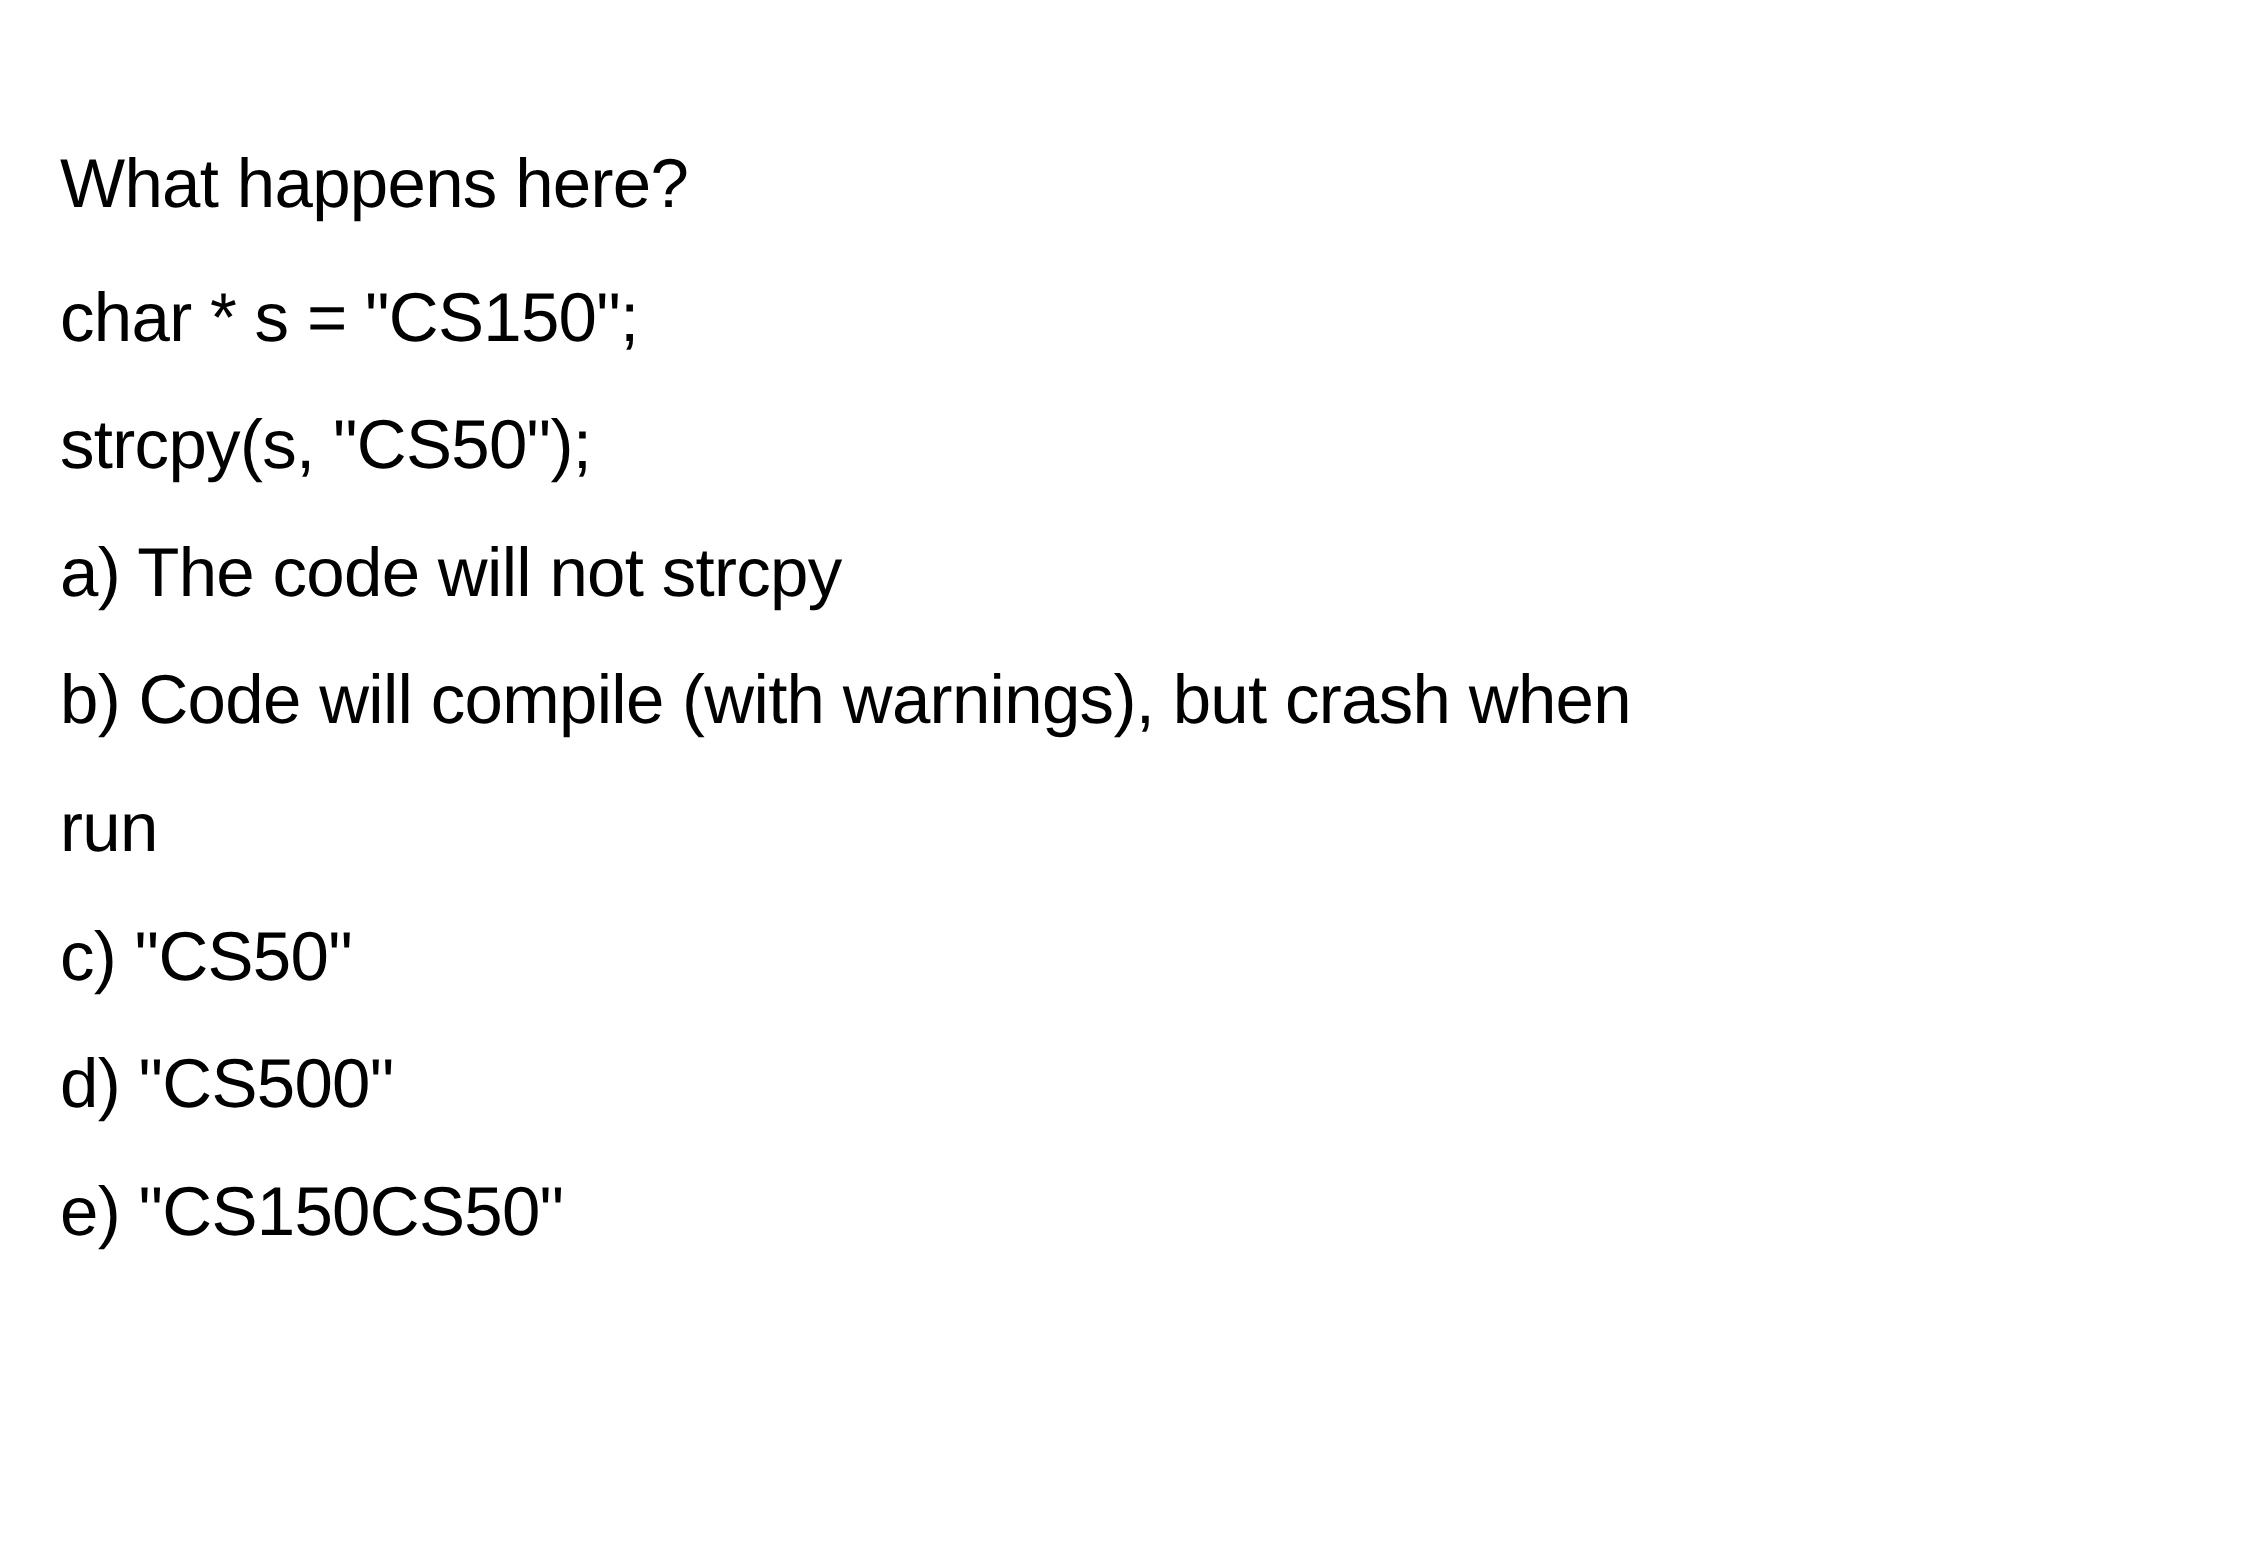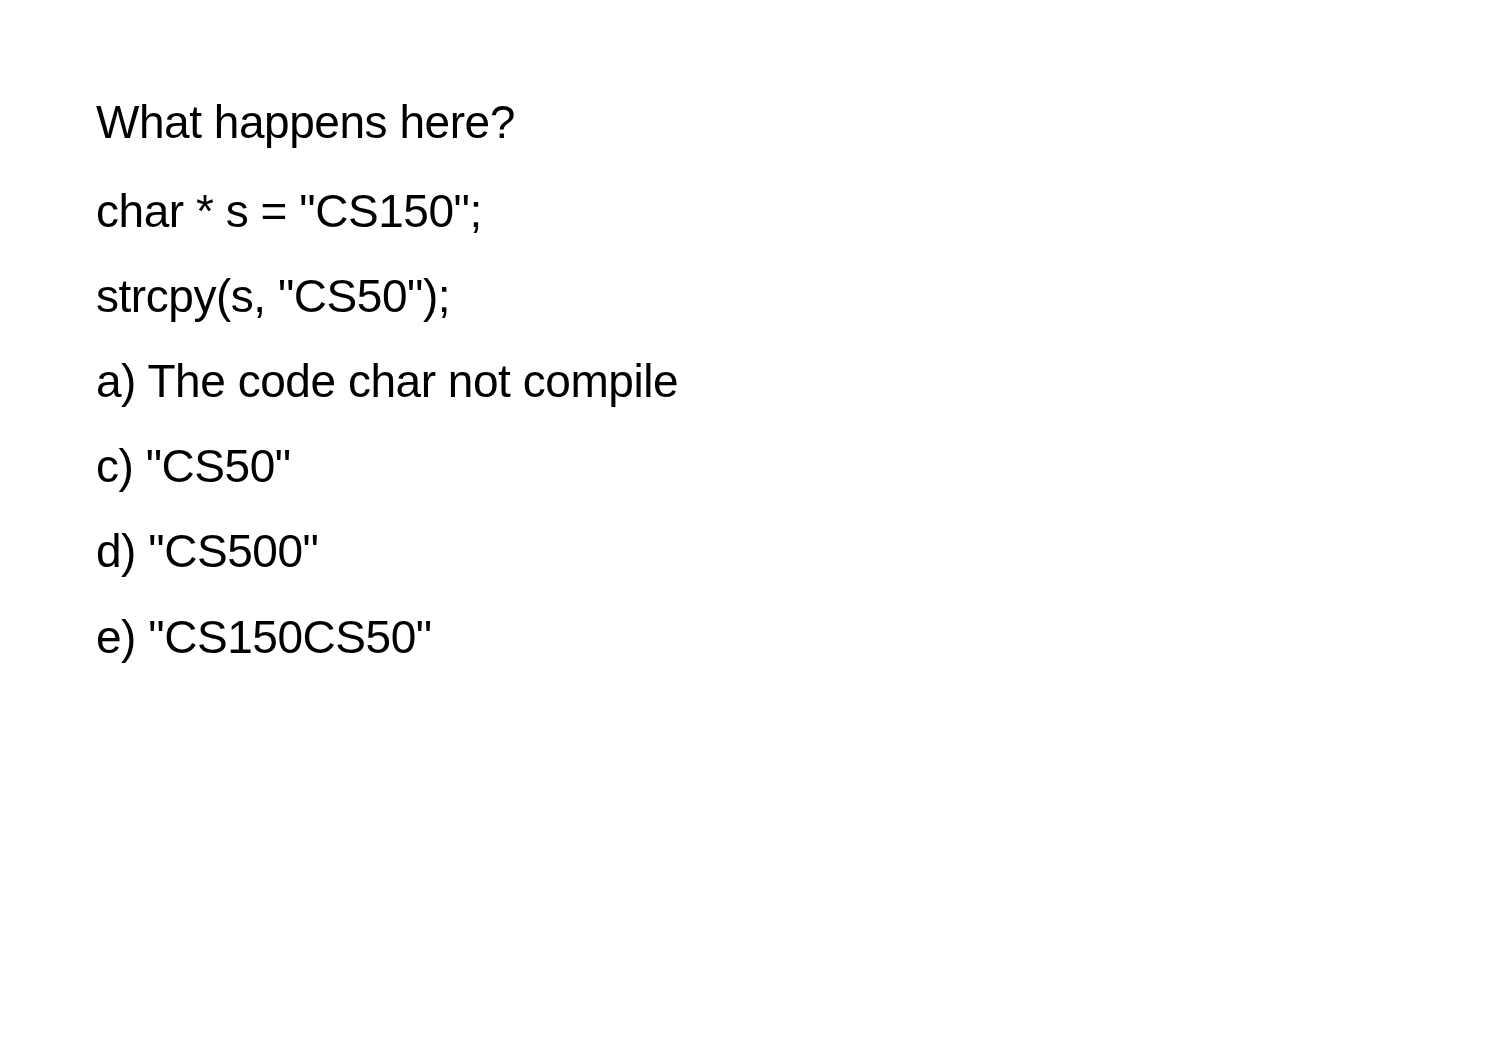--- a/index.html
+++ b/index.html
@@ -8,36 +8,38 @@
       box-sizing: border-box;
     }
     html, body {
       width: 1500px;
       height: 1040px;
       background: #ffffff;
       font-family: -apple-system, BlinkMacSystemFont, "Segoe UI", Helvetica, Arial, sans-serif;
       color: #000000;
     }
     .content {
-      padding: 80px 60px 60px 96px;
+      padding: 80px 60px 60px 40px;
     }
     .line {
       font-size: 46px;
       line-height: 1.85;
       letter-spacing: -0.01em;
       font-weight: 400;
     }
     .question {
       margin-bottom: 4px;
     }
   </style>
 </head>
 <body>
 
 <div class="content">
   <div class="line question">What happens here?</div>
   <div class="line">char * s = "CS150";</div>
   <div class="line">strcpy(s, "CS50");</div>
-  <div class="line">a) The code char not compile</div>
+  <div class="line">a) The code will not strcpy</div>
+  <div class="line">b) Code will compile (with warnings), but crash when</div>
+  <div class="line">run</div>
   <div class="line">c) "CS50"</div>
   <div class="line">d) "CS500"</div>
   <div class="line">e) "CS150CS50"</div>
 </div>
 
 </body></html>

